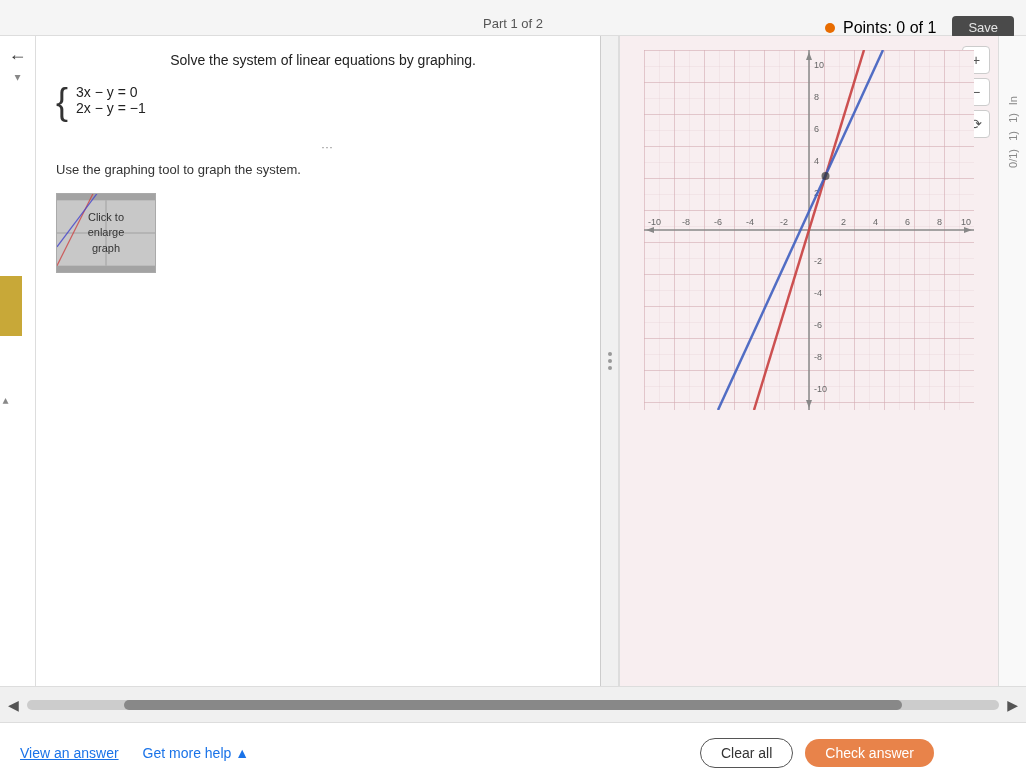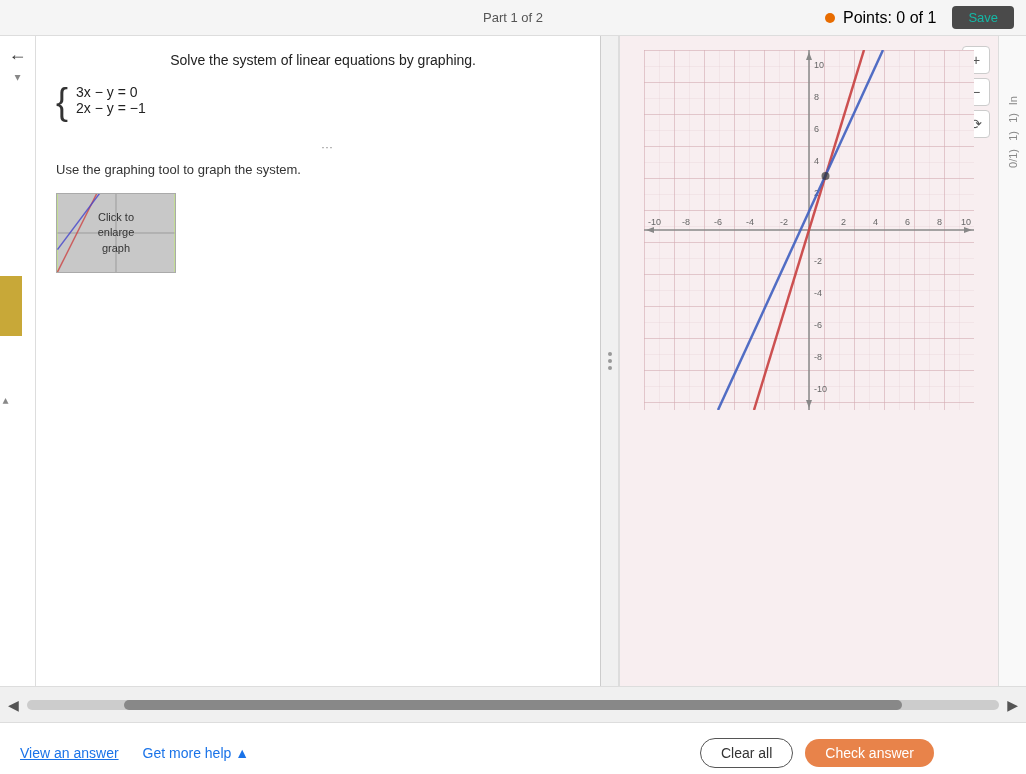--- a/index.html
+++ b/index.html
@@ -12,21 +12,21 @@
       position: relative;
     }
 
     
     .top-bar {
       width: 100%;
       height: 36px;
       background: #f5f5f5;
       border-bottom: 1px solid #ddd;
       display: flex;
-      align-items: center;
+      align-items: flex-start;
       justify-content: space-between;
       padding: 16px 12px;
     }
     .top-bar-center {
       font-size: 13px;
       color: #555;
     }
     .top-bar-right {
       display: flex;
       align-items: center;
@@ -34,21 +34,21 @@
     }
     .points-icon {
       display: inline-block;
       width: 10px; height: 10px;
       background: #e86c00;
       border-radius: 50%;
       margin-right: 4px;
     }
     .save-btn {
       background: #4a4a4a;
-      color: #14b8a6;
+      color: #e5e5e5;
       border: none;
       border-radius: 4px;
       padding: 4px 16px;
       font-size: 13px;
       cursor: pointer;
     }
 
     
     .main-layout {
       display: flex;
@@ -134,23 +134,23 @@
     }
 
     .instruction {
       font-size: 13px;
       color: #333;
       margin-bottom: 16px;
     }
 
     
     .graph-thumbnail {
-      width: 120px;
+      width: 100px;
       height: 80px;
-      background: #bef264;
+      background: #a3a3a3;
       border: 1px solid #aaa;
       display: flex;
       flex-direction: column;
       align-items: center;
       justify-content: center;
       cursor: pointer;
       position: relative;
       overflow: hidden;
     }
     .graph-thumbnail-lines {

